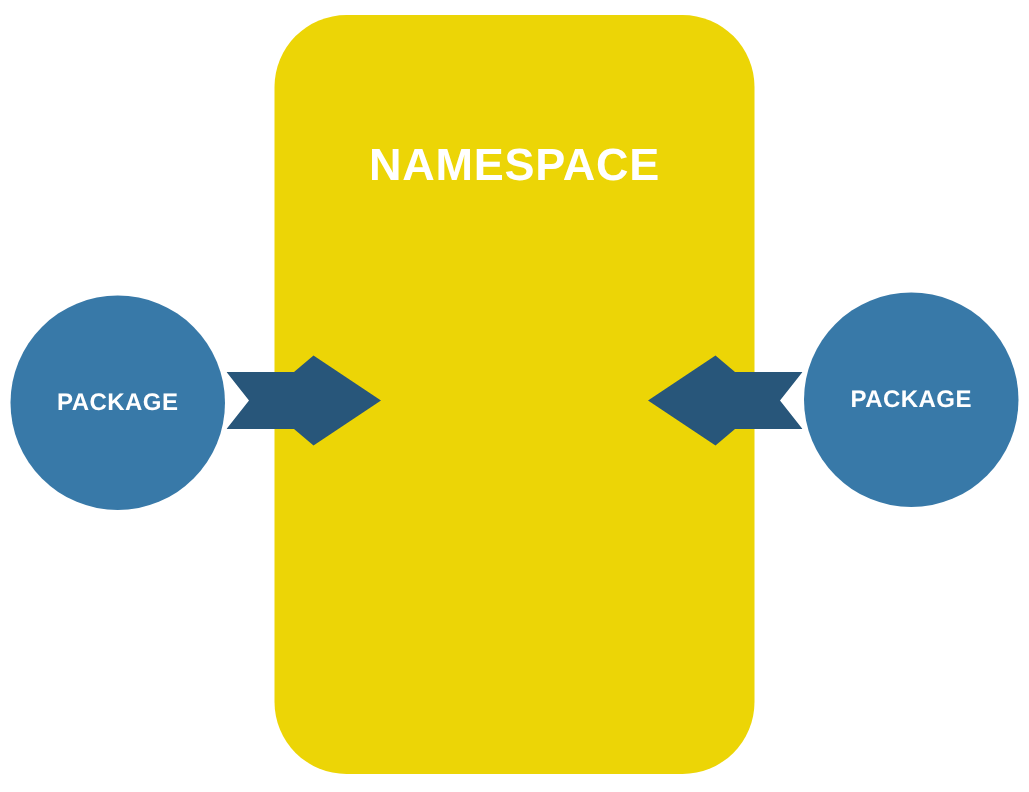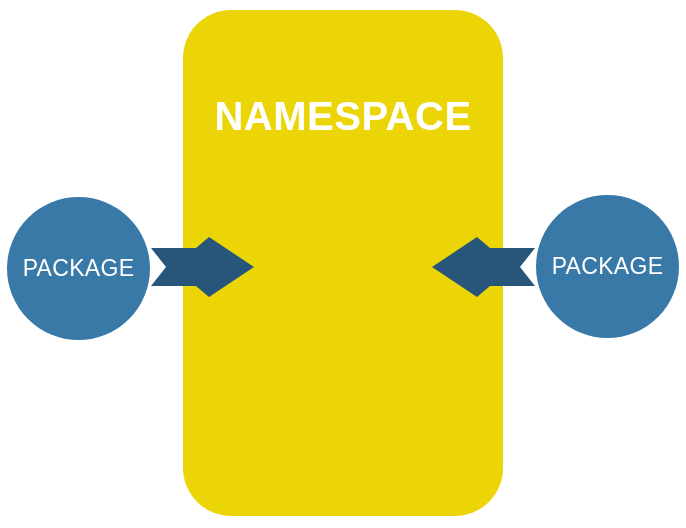--- a/index.html
+++ b/index.html
@@ -20,40 +20,40 @@
     top: 10px;
     width: 320px;
     height: 506px;
     background: var(--namespace-fill, #ECD506);
     border-radius: 48px;
     box-sizing: border-box;
   }
   .namespace-label {
     margin-top: 84px;
     text-align: center;
-    font-size: 40px;
+    font-size: 30px;
     font-weight: bold;
     letter-spacing: 0.5px;
     color: var(--label-color, #FFFFFF);
   }
   .package {
     position: absolute;
     width: 143px;
     height: 143px;
     border-radius: 50%;
     background: var(--package-fill, #3879A8);
     display: flex;
     align-items: center;
     justify-content: center;
   }
   .package-left  { left: 7px;   top: 197px; }
   .package-right { left: 536px; top: 195px; }
   .package-label {
-    font-size: 23px;
-    font-weight: normal;
+    font-size: 16px;
+    font-weight: bold;
     letter-spacing: 0.3px;
     color: var(--label-color, #FFFFFF);
     text-align: center;
   }
   .arrow {
     position: absolute;
     top: 236px;
     width: 105px;
     height: 62px;
   }

